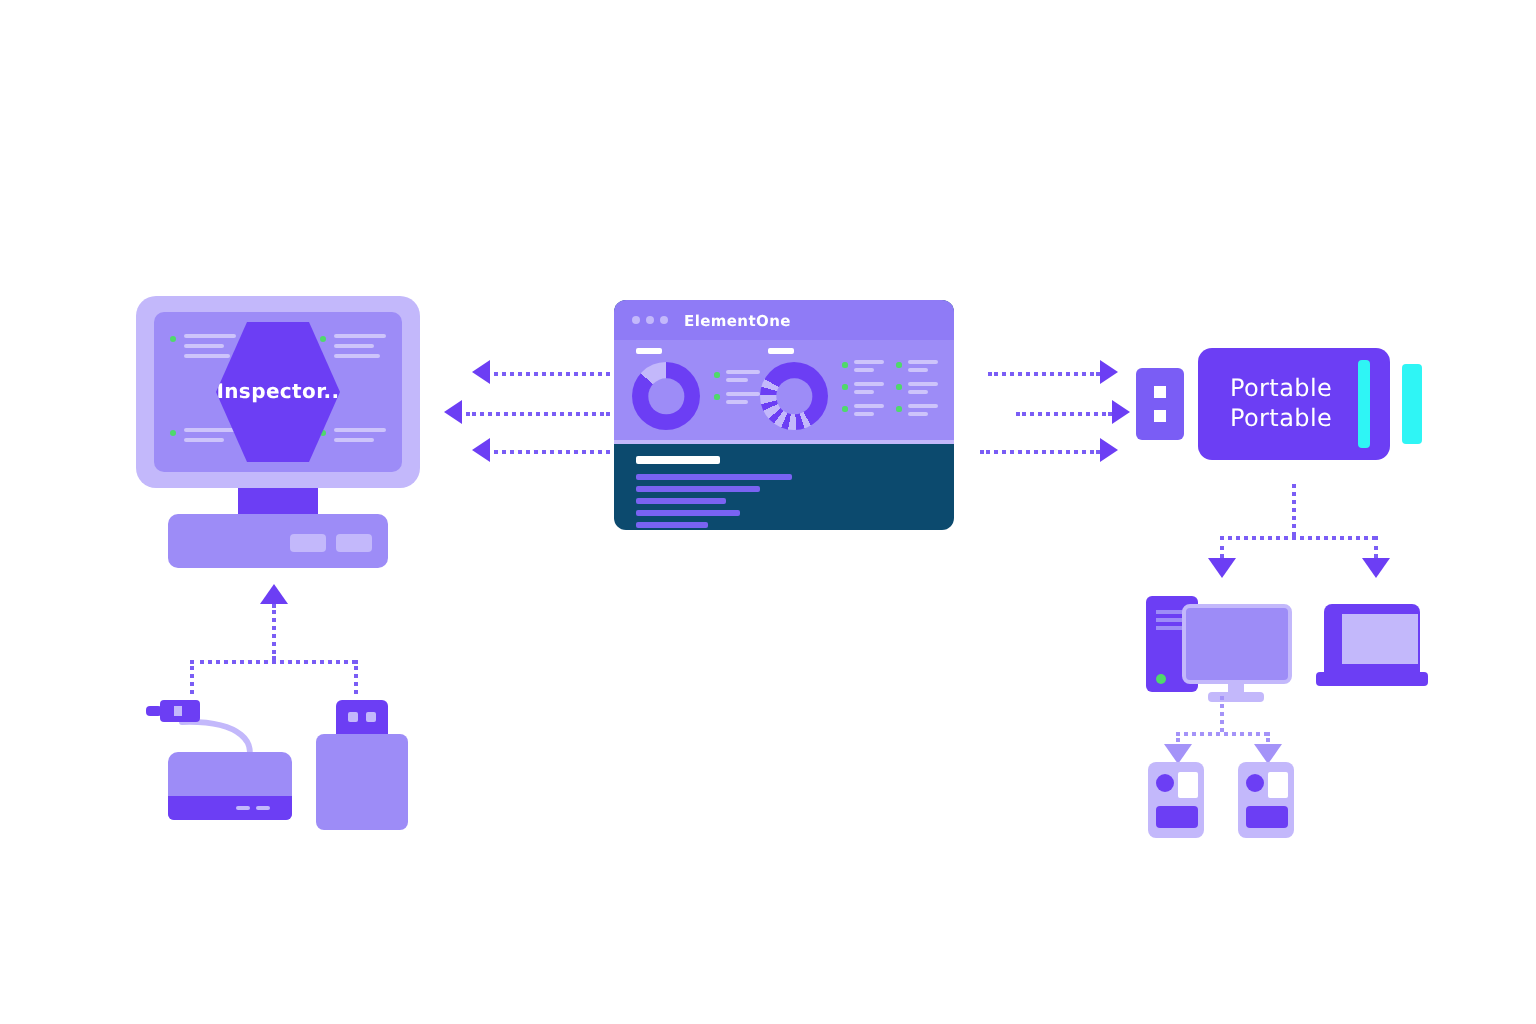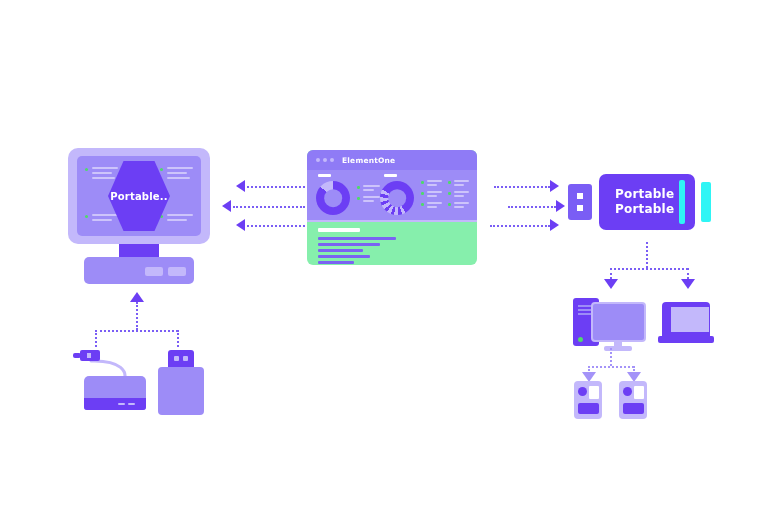--- a/index.html
+++ b/index.html
@@ -80,21 +80,21 @@
     position: absolute; top: 10px;
     width: 18px; height: 9px;
     background: #c3b8fb;
     border-radius: 2px;
   }
 
   
   #dashboard { left: 307px; top: 150px; width: 170px; height: 115px; }
   .win-body {
     position: absolute; inset: 0;
-    background: #86efac;
+    background: #0c4a6e;
     border-radius: 6px;
     overflow: hidden;
   }
   .win-titlebar {
     position: absolute; left: 0; top: 0;
     width: 100%; height: 20px;
     background: #8f7bf6;
     display: flex; align-items: center;
   }
   .win-dots { display: flex; gap: 3px; margin-left: 9px; }
@@ -175,21 +175,21 @@
   .usb-body {
     position: absolute; left: 31px; top: 4px;
     width: 96px; height: 56px;
     background: #6c3ef4;
     border-radius: 7px;
   }
   .usb-label {
     position: absolute; left: 16px; top: 13px;
     color: #ffffff;
     font-size: 12px;
-    font-weight: bold;
+    font-weight: normal;
     line-height: 15px;
     letter-spacing: .2px;
     text-align: right;
   }
   .usb-stripe {
     position: absolute;
     background: #2ff5f5;
     border-radius: 2px;
   }
 
@@ -398,21 +398,21 @@
           <div class="stat-line" style="top:5px; width:20px;"></div>
         </div>
 
         <div class="stat-grp" style="left:83px; top:58px;">
           <div class="stat-dot"></div>
           <div class="stat-line" style="top:0px; width:26px;"></div>
           <div class="stat-line" style="top:5px; width:20px;"></div>
         </div>
 
         <div class="hexagon">
-          <span>Portable..</span>
+          <span>Inspector..</span>
         </div>
       </div>
     </div>
     <div class="mon-neck"></div>
     <div class="mon-base">
       <div class="base-btn" style="left:61px;"></div>
       <div class="base-btn" style="left:84px;"></div>
     </div>
   </div>
 

